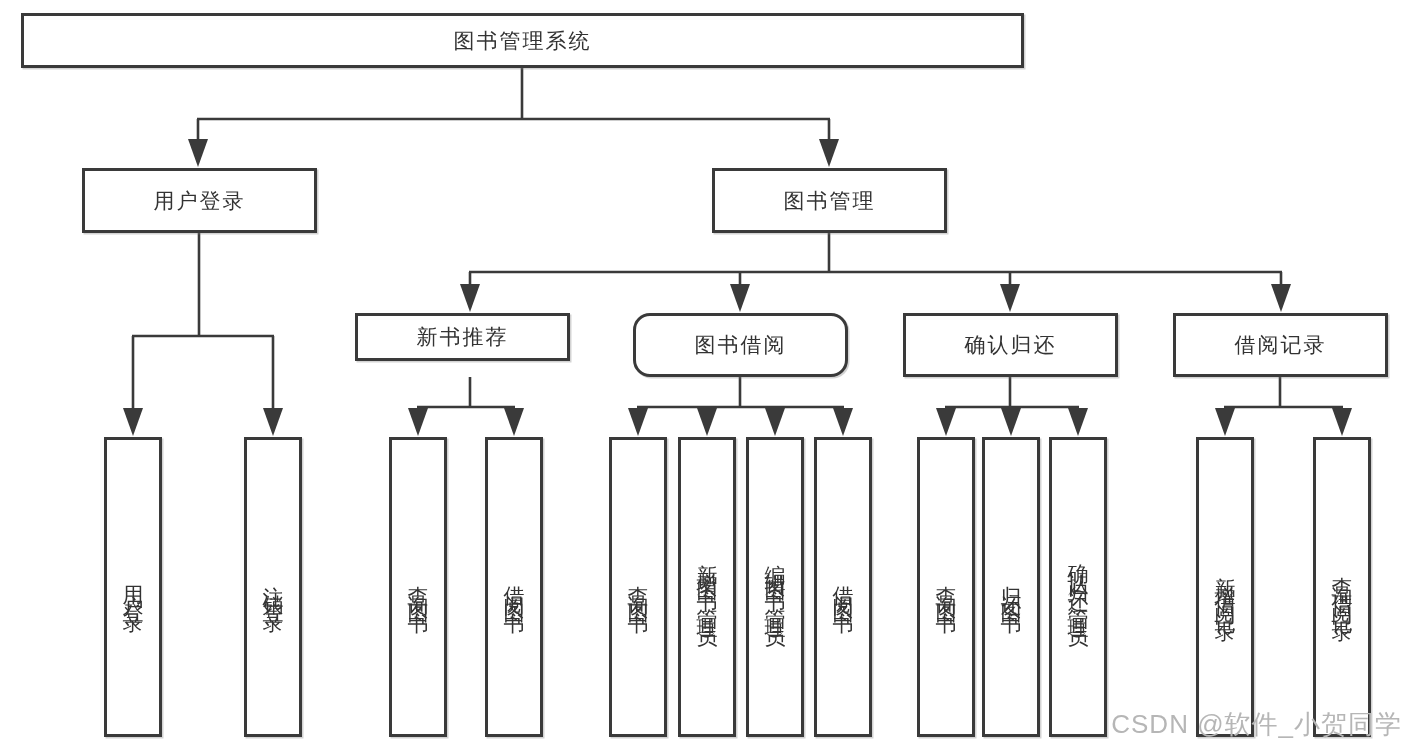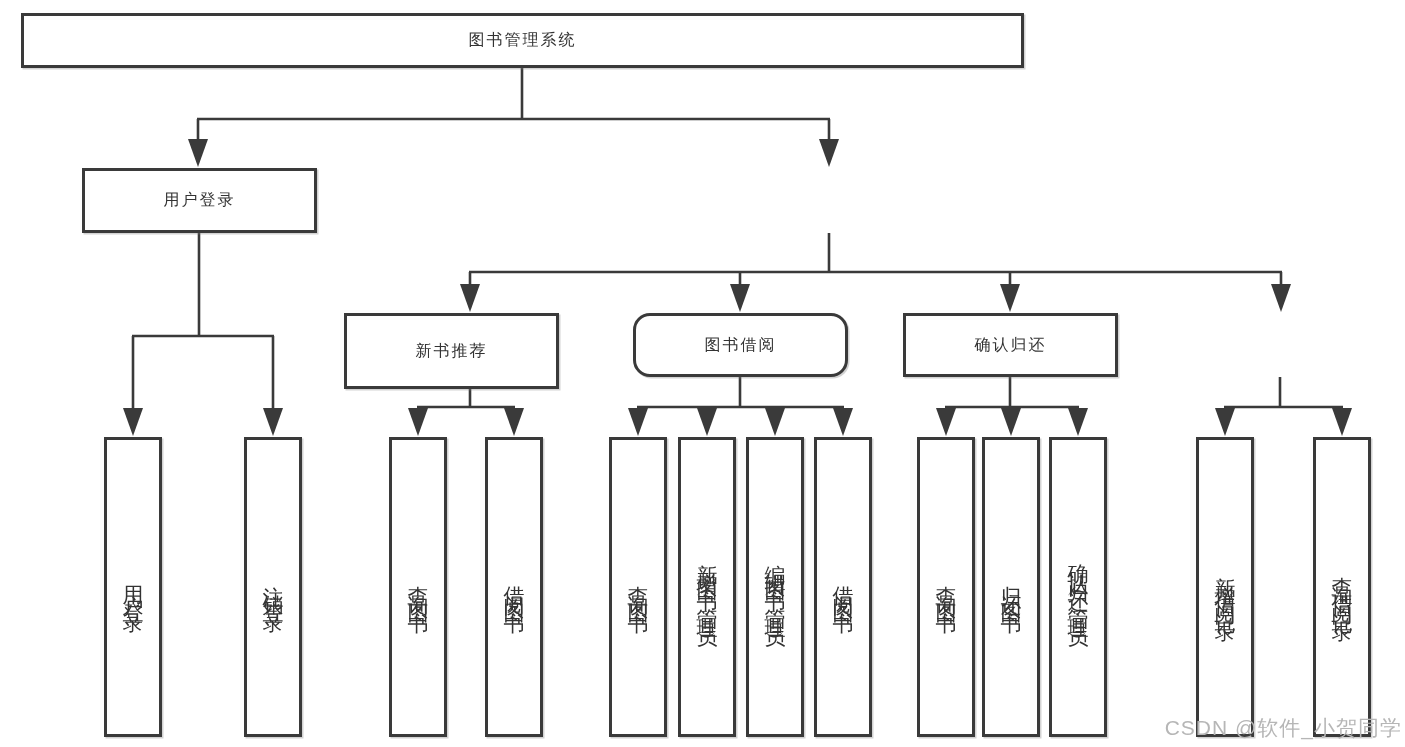--- a/index.html
+++ b/index.html
@@ -7,49 +7,49 @@
     width:1405px;height:747px;background:#ffffff;position:relative;overflow:hidden;
     font-family:"Liberation Sans", sans-serif;
   }
   .stage{position:absolute;left:0;top:0;width:1405px;height:747px;}
   .wires{position:absolute;left:0;top:0;}
   .box{
     position:absolute;background:#fff;border:3px solid #3a3a3a;box-sizing:border-box;
     display:flex;align-items:center;justify-content:center;
     box-shadow:1.5px 1.5px 0 rgba(130,130,130,.35);
   }
-  .lbl{color:#333;font-size:16px;letter-spacing:2px;white-space:nowrap;}
+  .lbl{color:#333;font-size:21px;letter-spacing:2px;white-space:nowrap;}
   .v .lbl{
     writing-mode:vertical-rl;text-orientation:mixed;
     letter-spacing:9px;font-size:21px;
   }
   
   #n-root{left:21px;top:13px;width:1003px;height:55px;}
   #n-user-login{left:82px;top:168px;width:235px;height:65px;}
   #n-book-mgmt{left:712px;top:168px;width:235px;height:65px;}
-  #n-new-book{left:344px;top:313px;width:215px;height:76px;}
+  #n-new-book{left:355px;top:313px;width:215px;height:48px;}
   #n-borrowing{left:633px;top:313px;width:215px;height:64px;border-radius:17px;}
   #n-current{left:903px;top:313px;width:215px;height:64px;}
   #n-records{left:1173px;top:313px;width:215px;height:64px;}
   .leaf{top:437px;width:58px;height:300px;}
   #l-user-login{left:104px;}
   #l-logout{left:244px;}
   #l-nb-query{left:389px;}
   #l-nb-borrow{left:485px;}
   #l-bb-query{left:609px;}
   #l-bb-add{left:678px;}
   #l-bb-edit{left:746px;}
   #l-bb-borrow{left:814px;}
   #l-cb-query{left:917px;}
   #l-cb-return{left:982px;}
   #l-cb-confirm{left:1049px;}
   #l-br-add{left:1196px;}
   #l-br-query{left:1313px;}
   .watermark{
-    position:absolute;right:3px;bottom:5px;color:#b6b6b6;font-size:21px;letter-spacing:1px;
+    position:absolute;right:3px;bottom:5px;color:#b6b6b6;font-size:26px;letter-spacing:1px;
   }
   line{stroke:#3a3a3a;stroke-width:2.6;}
   polygon{fill:#3a3a3a;stroke:none;}
 </style>
 </head>
 <body>
 
 <div class="stage">
 
   <svg class="wires" width="1405" height="747" viewBox="0 0 1405 747">
@@ -110,29 +110,35 @@
     </g>
   </svg>
 
   <div class="box" id="n-root">
     <span class="lbl">图书管理系统</span>
   </div>
 
   <div class="box" id="n-user-login">
     <span class="lbl">用户登录</span>
   </div>
+  <div class="box" id="n-book-mgmt">
+    <span class="lbl">图书管理</span>
+  </div>
 
   <div class="box" id="n-new-book">
     <span class="lbl">新书推荐</span>
   </div>
   <div class="box" id="n-borrowing">
     <span class="lbl">图书借阅</span>
   </div>
   <div class="box" id="n-current">
     <span class="lbl">确认归还</span>
+  </div>
+  <div class="box" id="n-records">
+    <span class="lbl">借阅记录</span>
   </div>
 
   <div class="box leaf v" id="l-user-login">
     <span class="lbl">用户登录</span>
   </div>
   <div class="box leaf v" id="l-logout">
     <span class="lbl">注销登录</span>
   </div>
   <div class="box leaf v" id="l-nb-query">
     <span class="lbl">查询图书</span>

